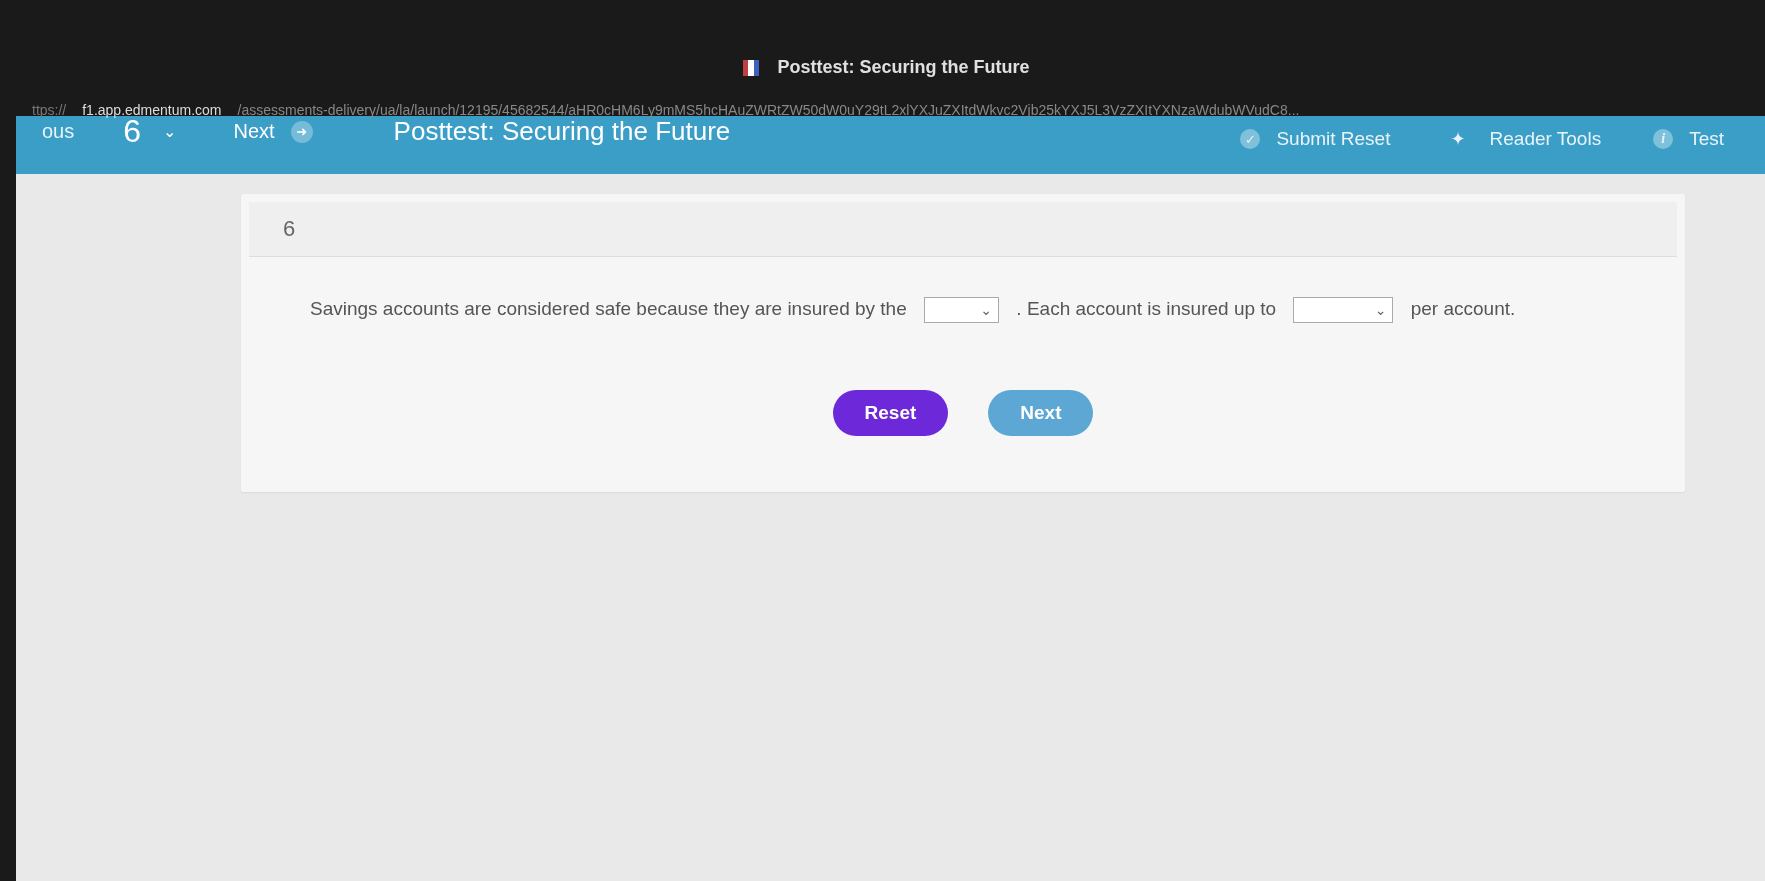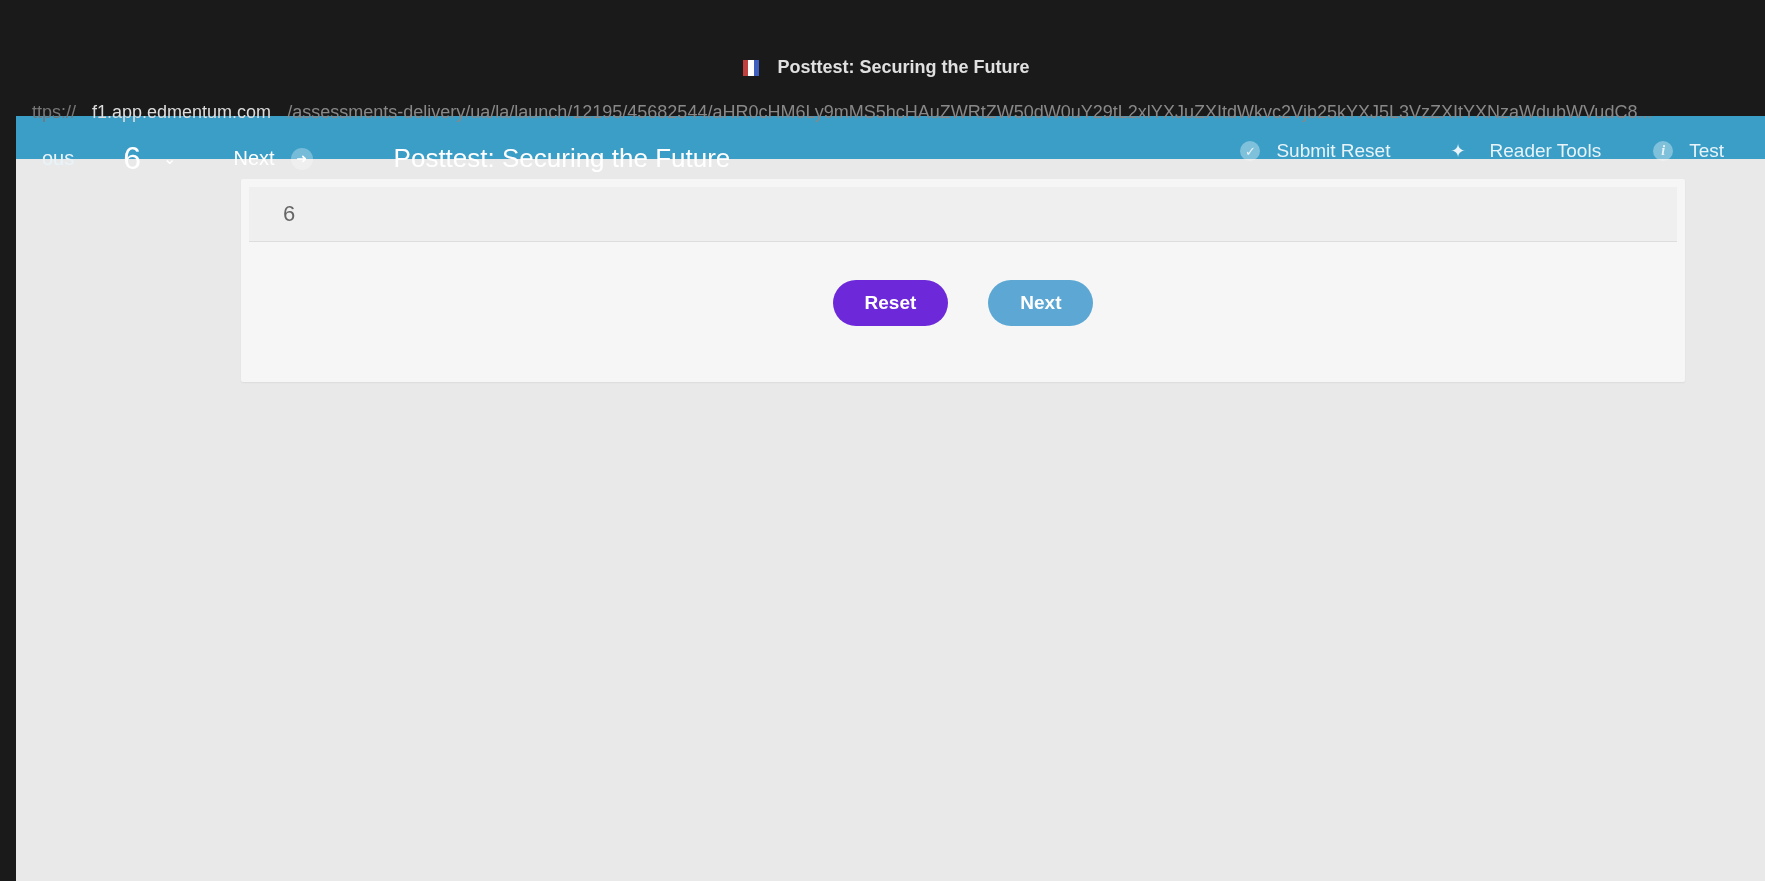--- a/index.html
+++ b/index.html
@@ -27,30 +27,30 @@
     }
     .tab-icon {
       width: 16px;
       height: 12px;
       background: linear-gradient(to right, #c04040 33%, #fff 33%, #fff 66%, #4060c0 66%);
       display: inline-block;
     }
     .url-bar {
       padding: 8px 0 8px 0;
       color: #888;
-      font-size: 18px;
+      font-size: 14px;
     }
     .url-protocol { color: #777; }
     .url-domain { color: #ddd; font-weight: 500; }
     .url-path { color: #888; }
     .app-header {
       background: #3b9ec7;
-      height: 43px;
-      display: flex;
-      align-items: flex-start;
+      height: 58px;
+      display: flex;
+      align-items: flex-end;
       color: #fff;
       padding: 0 10px;
       gap: 36px;
     }
     .header-left {
       display: flex;
       align-items: center;
       gap: 25px;
     }
     .prev-label {
@@ -255,19 +255,26 @@
     </span>
   </div>
 </div>
 
 <div class="content-area">
   <div class="question-card">
     <div class="question-header">
       <span class="question-number">6</span>
     </div>
     <div class="question-body">
+      <div class="sentence-line">
+        <span>Savings accounts are considered safe because they are insured by the</span>
+        <span class="inline-select"></span>
+        <span>. Each account is insured up to</span>
+        <span class="inline-select wide"></span>
+        <span>per account.</span>
+      </div>
       <div class="button-row">
         <button class="btn btn-reset">Reset</button>
         <button class="btn btn-next">Next</button>
       </div>
     </div>
   </div>
 </div>
 
 </body></html>

